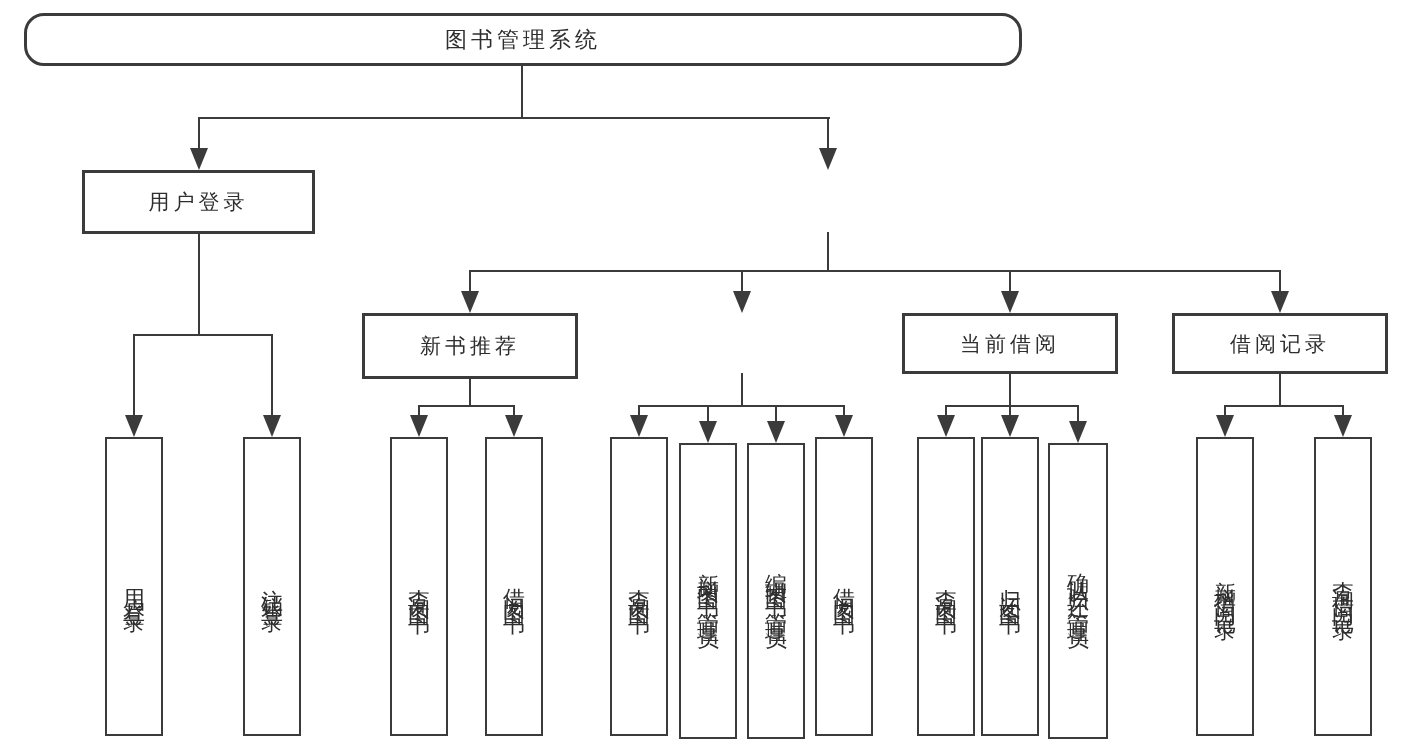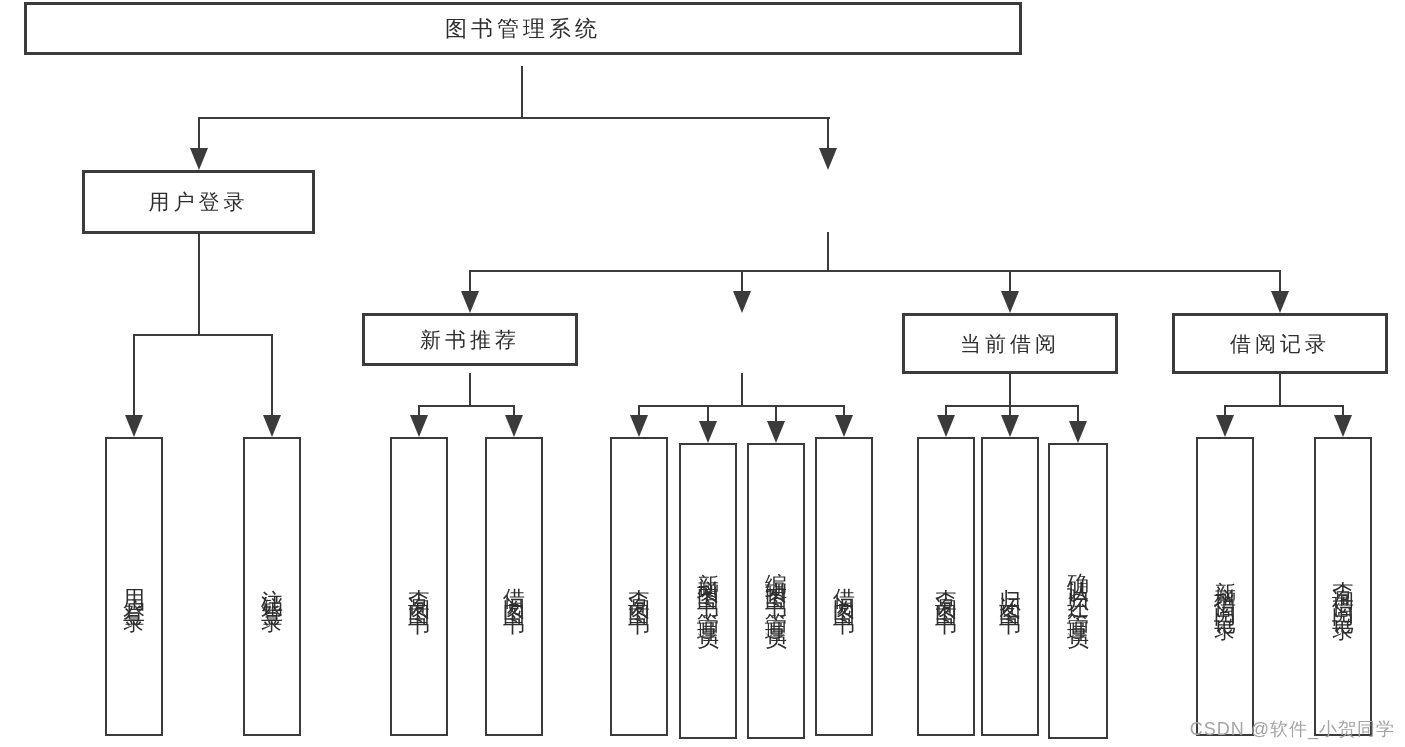--- a/index.html
+++ b/index.html
@@ -107,25 +107,25 @@
   <div class="arrow" style="left:1001px;top:415px;"></div>
   <div class="arrow" style="left:1069px;top:421px;"></div>
 
   <div class="line" style="left:1279px;top:373px;width:2px;height:34px;"></div>
   <div class="line" style="left:1224px;top:405px;width:120px;height:2px;"></div>
   <div class="line" style="left:1224px;top:405px;width:2px;height:12px;"></div>
   <div class="line" style="left:1342px;top:405px;width:2px;height:12px;"></div>
   <div class="arrow" style="left:1216px;top:415px;"></div>
   <div class="arrow" style="left:1334px;top:415px;"></div>
 
-  <div class="node root" style="left:24px;top:2px;width:998px;height:53px;">图书管理系统</div>
+  <div class="node root" style="left:24px;top:13px;width:998px;height:53px;border-radius:20px;">图书管理系统</div>
 
   <div class="node" style="left:82px;top:170px;width:233px;height:64px;">用户登录</div>
 
-  <div class="node" style="left:362px;top:313px;width:216px;height:53px;font-family:Liberation Mono, monospace;">新书推荐</div>
+  <div class="node" style="left:362px;top:313px;width:216px;height:66px;font-family:Liberation Mono, monospace;">新书推荐</div>
   <div class="node" style="left:902px;top:313px;width:216px;height:61px;">当前借阅</div>
   <div class="node" style="left:1172px;top:313px;width:216px;height:61px;">借阅记录</div>
 
   <div class="node leaf" style="left:105px;top:437px;width:58px;height:299px;">用户登录</div>
   <div class="node leaf" style="left:243px;top:437px;width:58px;height:299px;">注销登录</div>
 
   <div class="node leaf" style="left:390px;top:437px;width:58px;height:299px;">查询图书</div>
   <div class="node leaf" style="left:485px;top:437px;width:58px;height:299px;">借阅图书</div>
 
   <div class="node leaf" style="left:610px;top:437px;width:58px;height:299px;">查询图书</div>
@@ -133,15 +133,14 @@
   <div class="node leaf" style="left:747px;top:443px;width:58px;height:296px;">编辑图书（管理员）</div>
   <div class="node leaf" style="left:815px;top:437px;width:58px;height:299px;">借阅图书</div>
 
   <div class="node leaf" style="left:917px;top:437px;width:58px;height:299px;">查询图书</div>
   <div class="node leaf" style="left:981px;top:437px;width:58px;height:299px;">归还图书</div>
   <div class="node leaf" style="left:1048px;top:443px;width:60px;height:296px;">确认归还（管理员）</div>
 
   <div class="node leaf" style="left:1196px;top:437px;width:58px;height:299px;">新增借阅记录</div>
   <div class="node leaf" style="left:1314px;top:437px;width:58px;height:299px;">查询借阅记录</div>
 
-  <div class="watermark">CSDN @软件_小贺同学</div>
 
 </div>
 
 </body></html>

